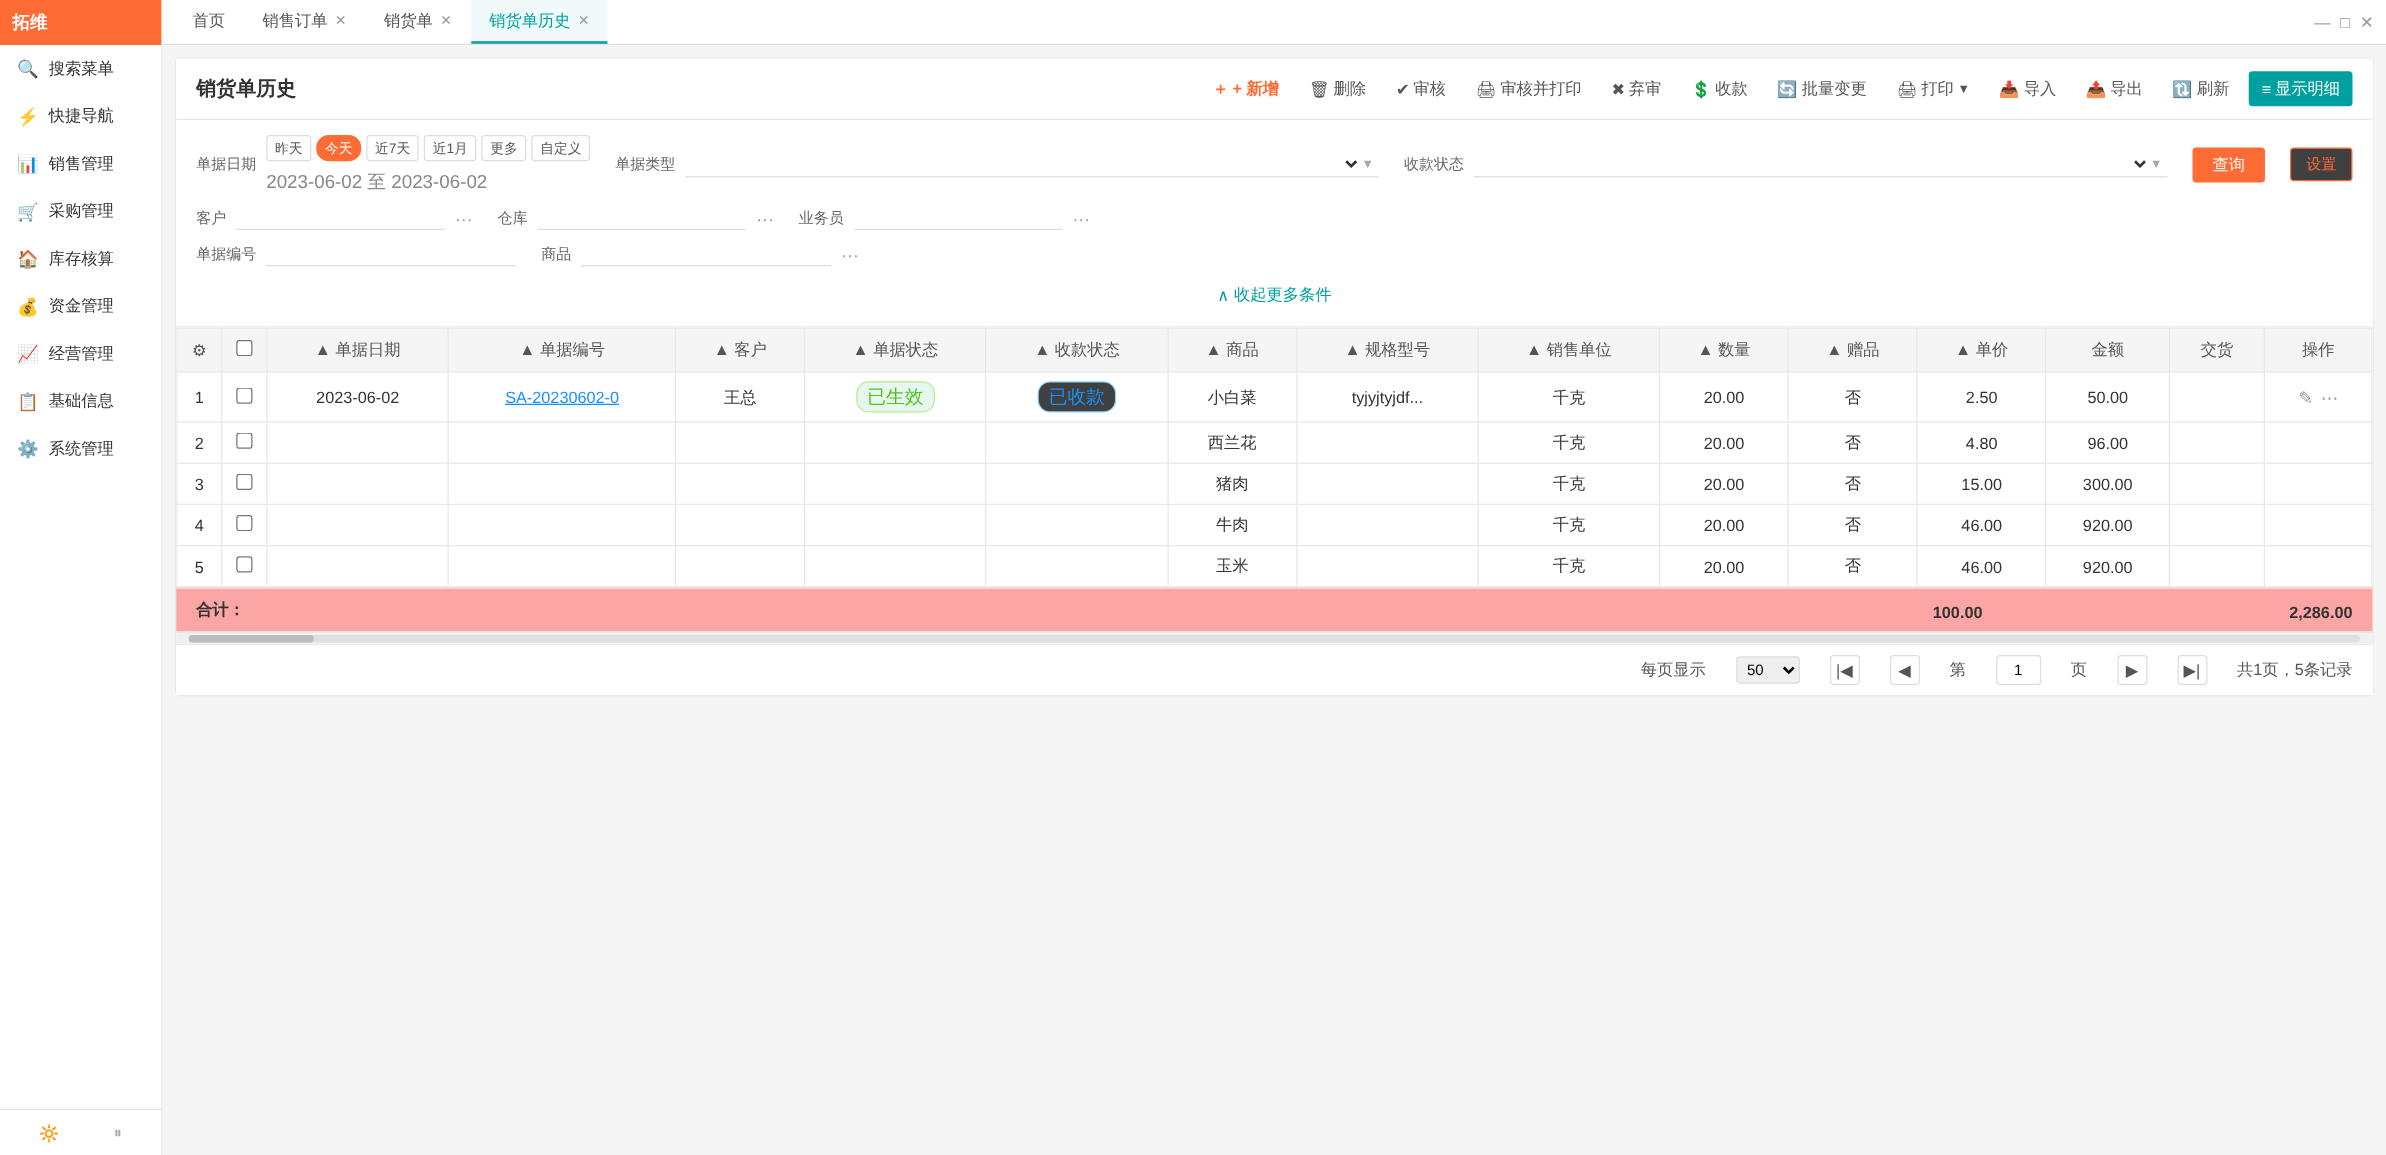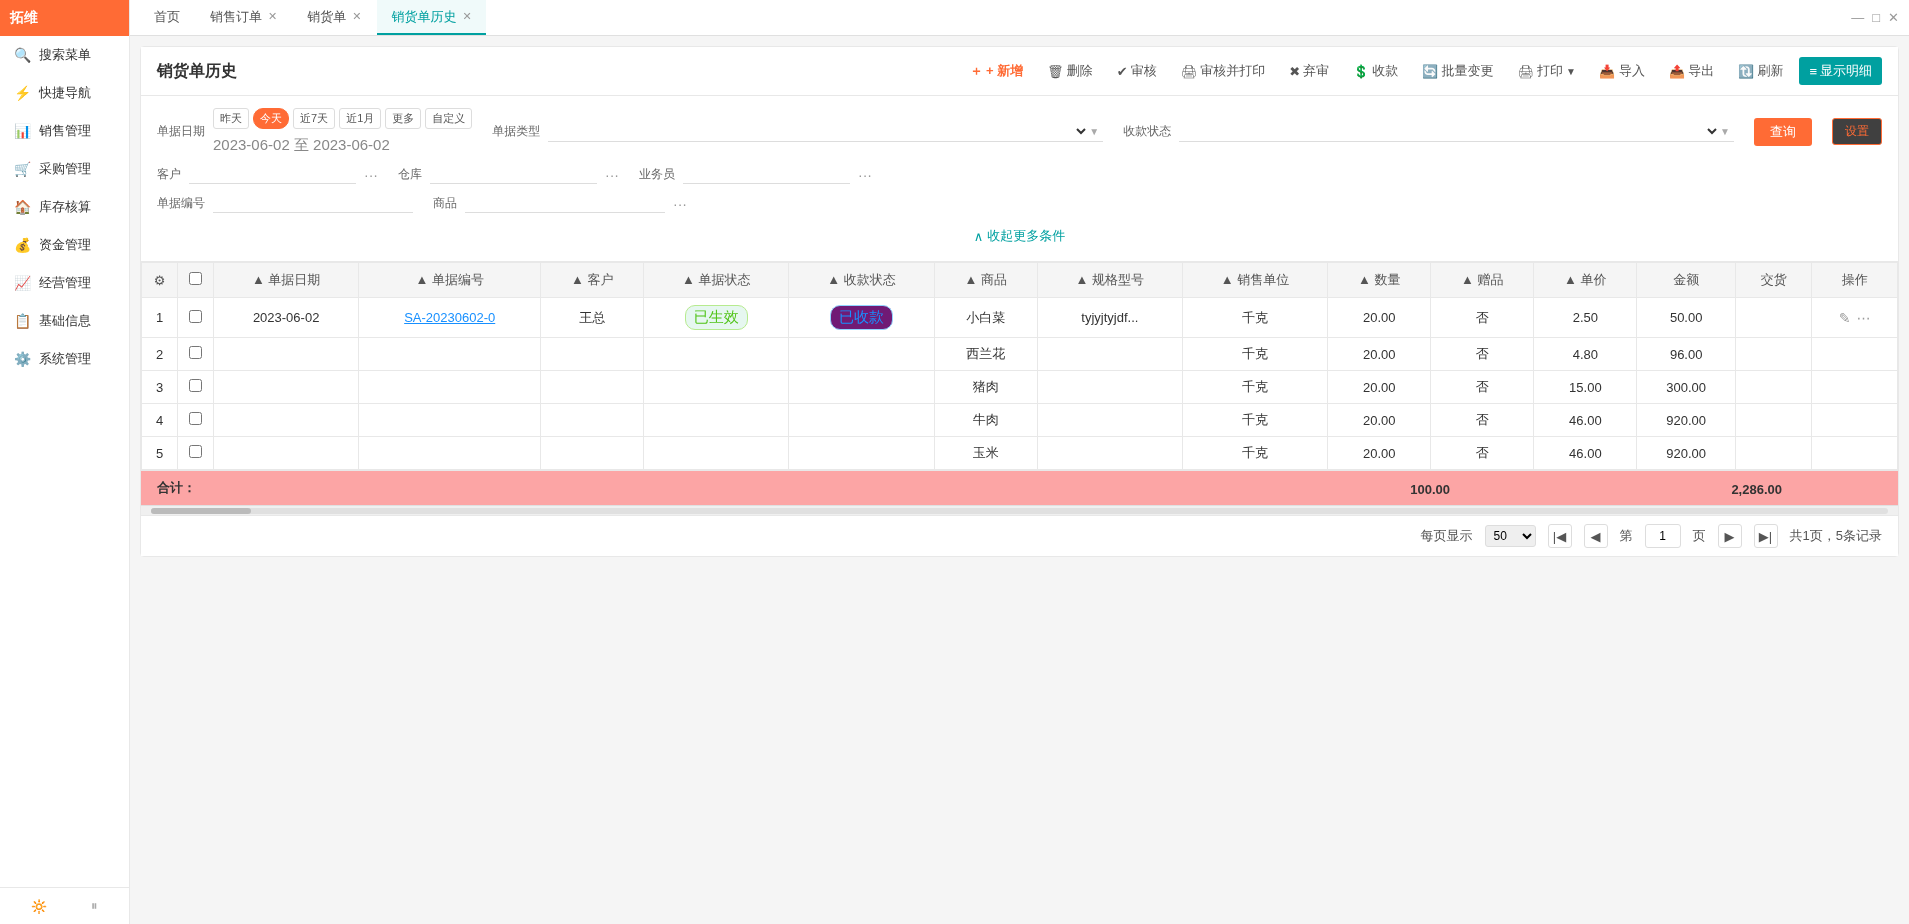--- a/index.html
+++ b/index.html
@@ -235,51 +235,50 @@
       color: #333;
       text-align: center;
     }
     .badge {
       display: inline-block;
       padding: 2px 8px;
       border-radius: 10px;
       font-size: 15px;
     }
     .badge-green { background: #e6f7f0; color: #52c41a; border: 1px solid #b7eb8f; }
-    .badge-blue { background: #701a75; color: #1890ff; border: 1px solid #91d5ff; }
+    .badge-blue { background: #404040; color: #1890ff; border: 1px solid #91d5ff; }
     .link-text { color: #1890ff; cursor: pointer; text-decoration: underline; }
 
     
     .table-footer {
       display: flex;
       align-items: flex-end;
       padding: 8px 16px;
       border-top: 1px solid #e8e8e8;
       background: #fca5a5;
       font-size: 12px;
       color: #333;
     }
     .footer-total { font-weight: bold; }
     .footer-values {
       margin-left: auto;
       display: flex;
-      gap: 52px;
-      margin-right: 100px;
+      gap: 16px;
     }
     .footer-val { font-weight: bold; color: #333; min-width: 80px; text-align: right; }
 
     
     .pagination {
       display: flex;
       align-items: center;
       justify-content: flex-end;
       padding: 8px 16px;
       background: #fff;
       border-top: 1px solid #e8e8e8;
-      gap: 12px;
+      gap: 24px;
       font-size: 12px;
       color: #555;
     }
     .page-size-select {
       border: 1px solid #ddd;
       border-radius: 3px;
       padding: 2px 4px;
       font-size: 12px;
     }
     .page-btn {

